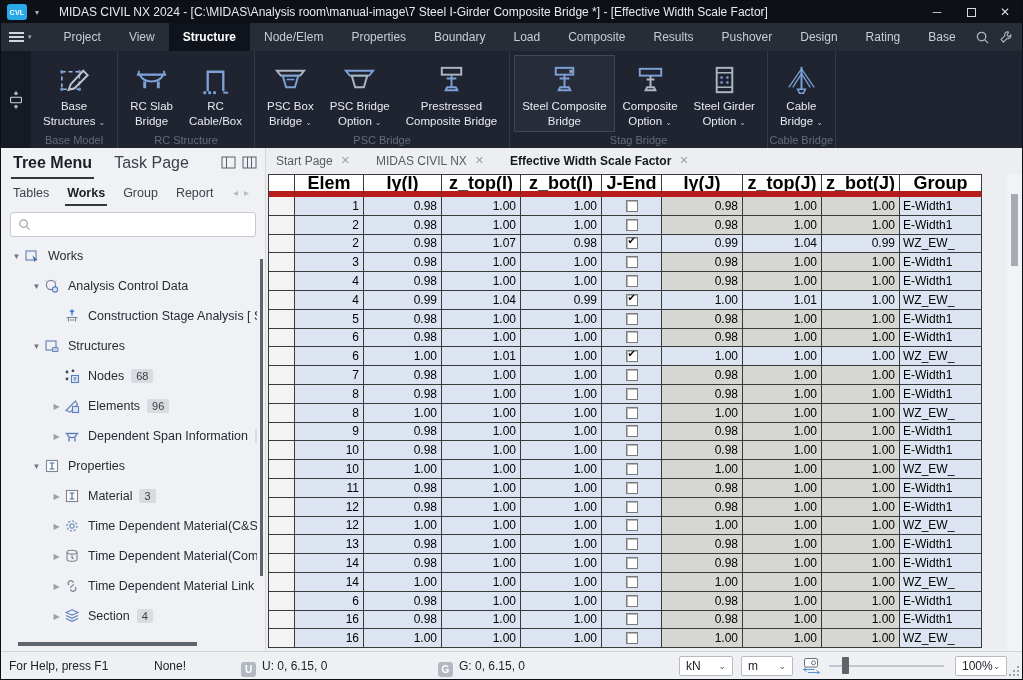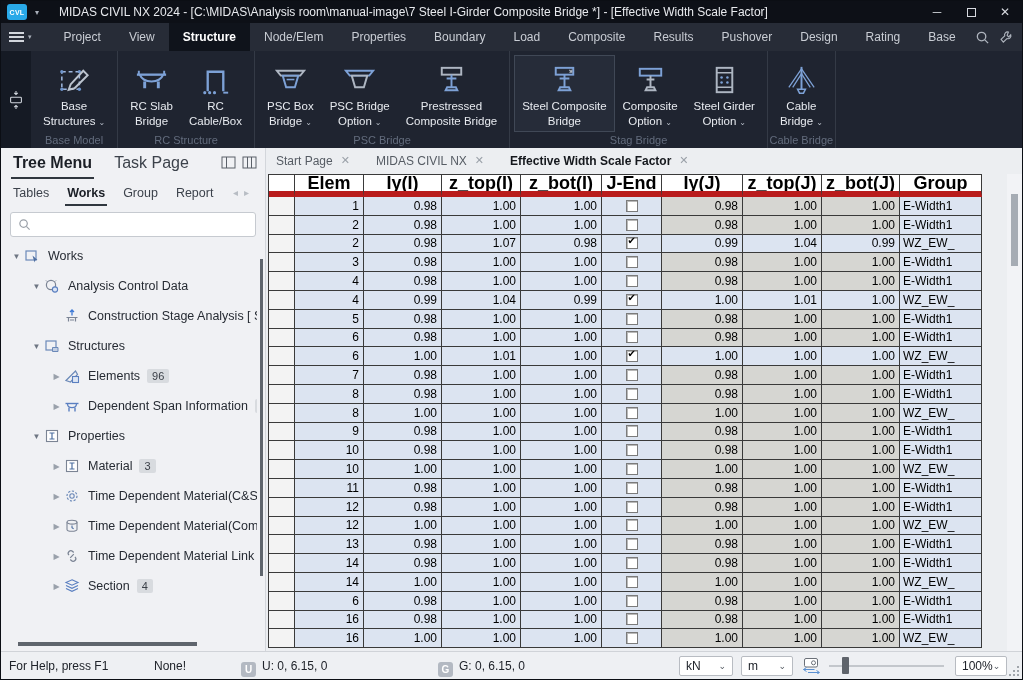--- a/index.html
+++ b/index.html
@@ -385,20 +385,32 @@
         </div>
         <div class="tree-row" style="padding-left: 28px;">
           <span class="tw">▼</span>
           <span class="tree-ic"><svg viewBox="0 0 16 16">
               <rect x="2" y="3" width="10" height="9" fill="none" stroke="#6b89b8" stroke-width="1.2"></rect>
               <path d="M8.5 9.5h5.5v4H8.5z" fill="#c3cfe3" stroke="#6b89b8" stroke-width="1"></path>
             </svg></span>
           <span>Structures</span>
         </div>
         <div class="tree-row" style="padding-left: 48px;">
+          <span class="tw"></span>
+          <span class="tree-ic"><svg viewBox="0 0 16 16">
+              <circle cx="3" cy="4" r="1.4" fill="#3d4654"></circle>
+              <circle cx="9" cy="2.8" r="1.4" fill="#3d4654"></circle>
+              <circle cx="3" cy="11" r="1.4" fill="#3d4654"></circle>
+              <rect x="7.5" y="7.5" width="7" height="7" fill="#dde6f4" stroke="#5a7fc0" stroke-width="1.1"></rect>
+              <path d="M9.5 10h3M11 10v3" stroke="#5a7fc0" stroke-width="1"></path>
+            </svg></span>
+          <span>Nodes</span>
+          <span class="tree-badge">68</span>
+        </div>
+        <div class="tree-row" style="padding-left: 48px;">
           <span class="tw closed">▶</span>
           <span class="tree-ic"><svg viewBox="0 0 16 16">
               <path d="M2 12.5L11.5 3l2 3.5L6.5 14z" fill="none" stroke="#6b89b8" stroke-width="1.2"></path>
               <rect x="8.5" y="8.5" width="6" height="6" fill="#dde6f4" stroke="#5a7fc0" stroke-width="1.1"></rect>
             </svg></span>
           <span>Elements</span>
           <span class="tree-badge">96</span>
         </div>
         <div class="tree-row" style="padding-left: 48px;">
           <span class="tw closed">▶</span>

